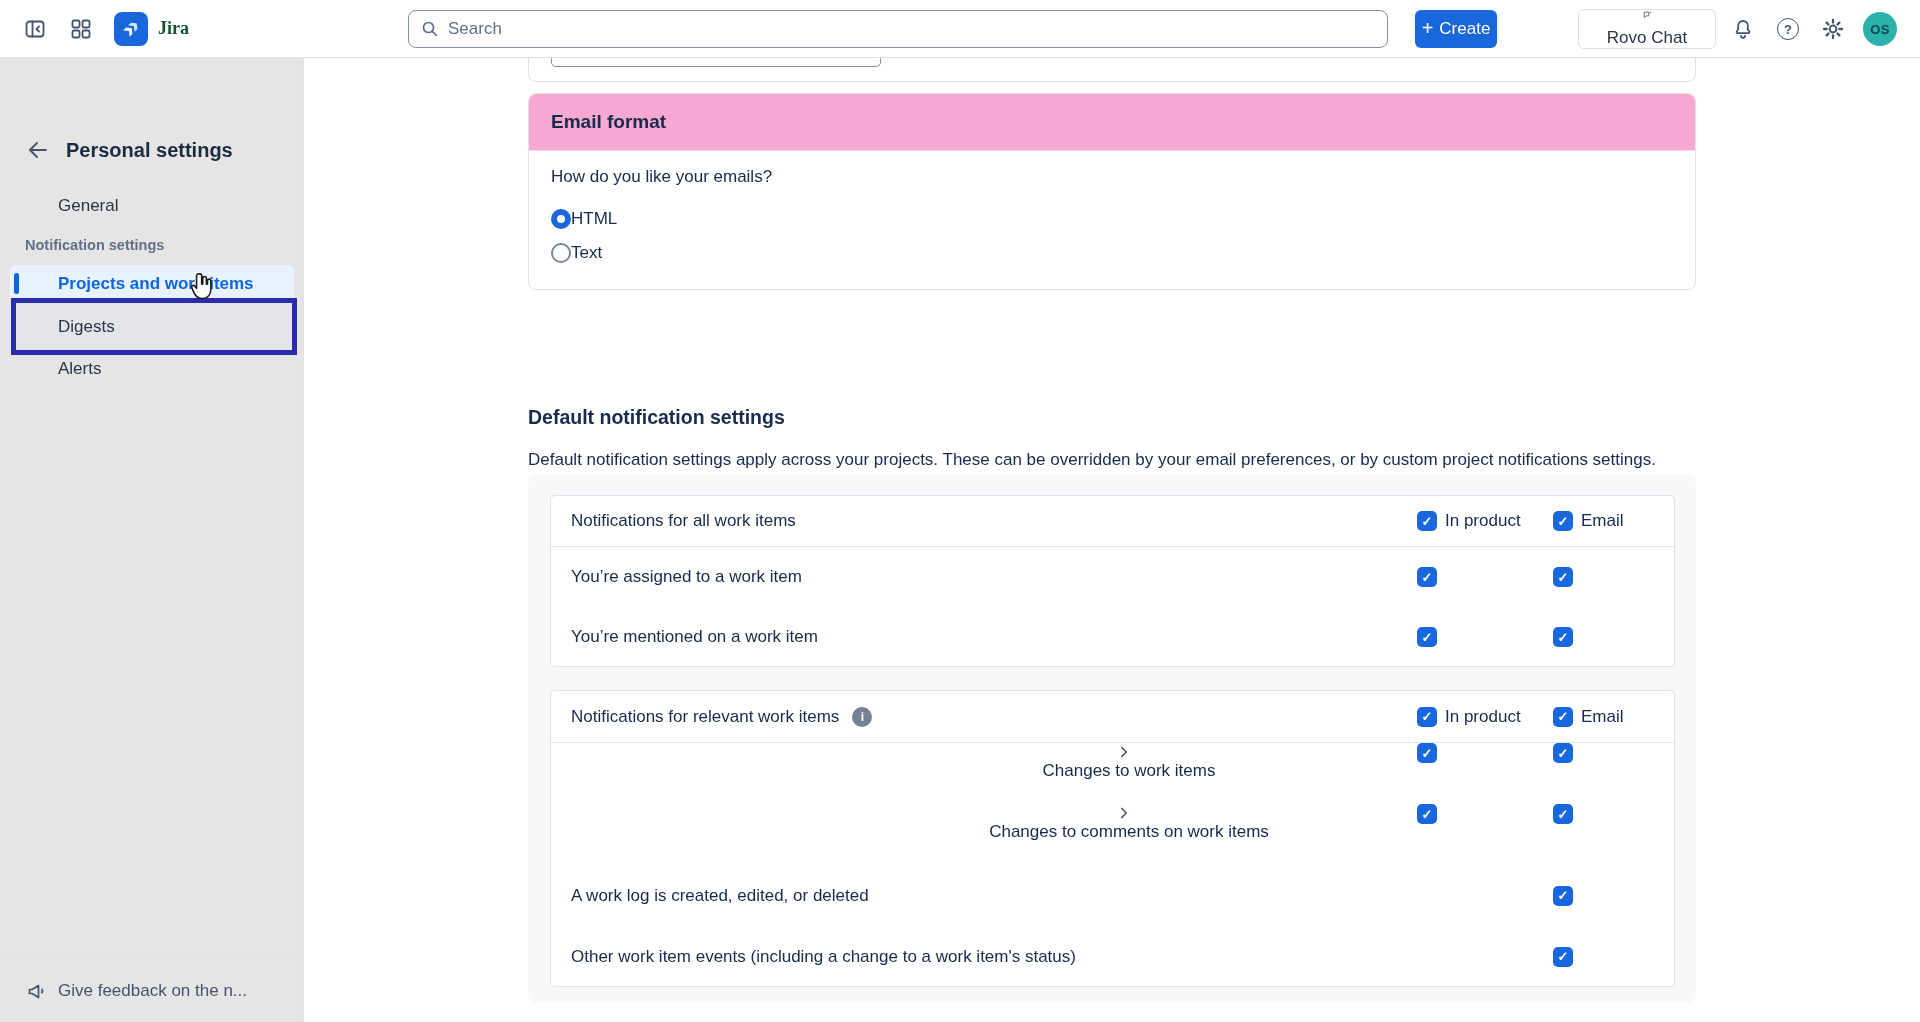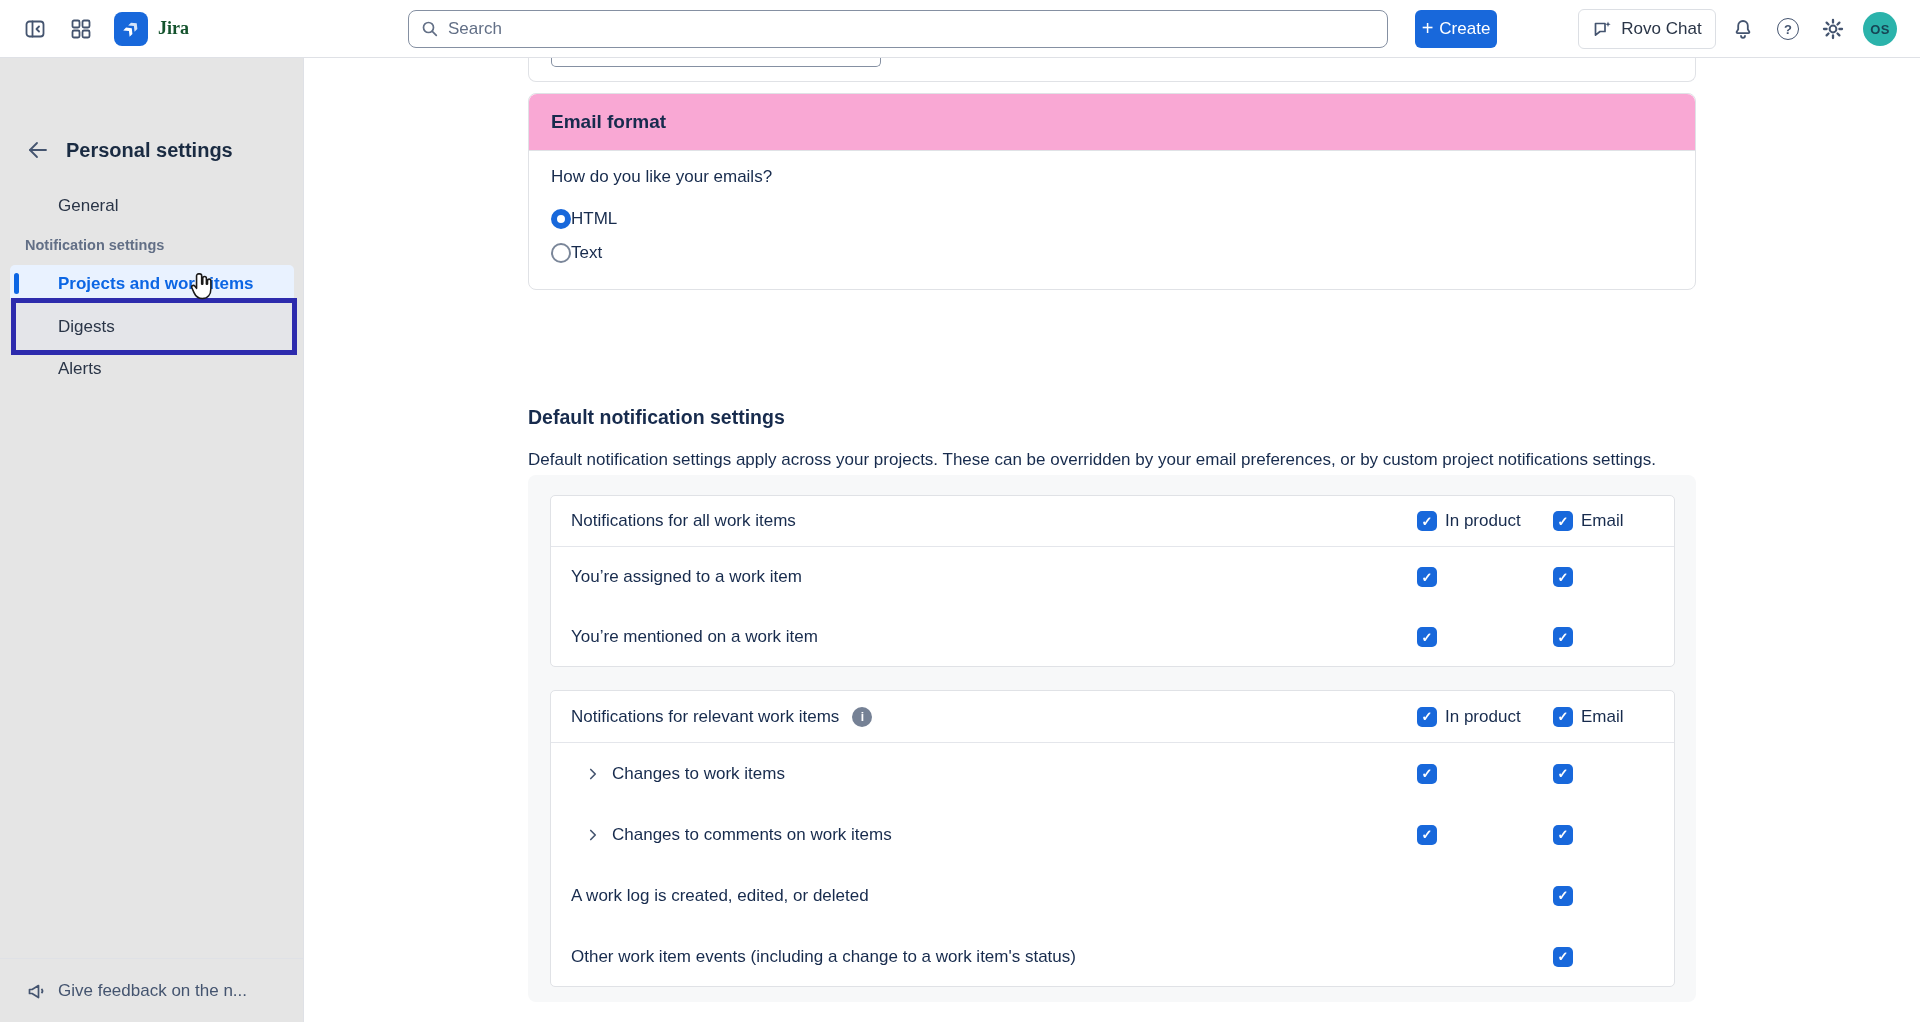--- a/index.html
+++ b/index.html
@@ -21,21 +21,21 @@
                display:flex; align-items:center; gap:9px; padding:0 12px; }
   .searchbox input { border:none; outline:none; flex:1; font-size:17px; font-family:inherit; color:#c2410c; }
   .searchbox input::placeholder { color:#626F86; }
   .create-btn { position:absolute; left:1415px; top:10px; width:82px; height:38px; border:none;
                 background:#1868DB; color:#fff; border-radius:6px; font-size:17px; font-weight:500;
                 display:flex; align-items:center; justify-content:center; gap:6px; cursor:pointer; font-family:inherit;}
   .create-plus { font-size:20px; font-weight:400; line-height:1; margin-top:-2px; }
   .rovo-btn { position:absolute; left:1578px; top:9px; height:40px; width:138px; background:#fff;
               border:1px solid #DCDFE4; border-radius:6px; display:flex; align-items:center;
               justify-content:center; gap:8px; font-size:17px; font-weight:500; color:#2A3547;
-              cursor:pointer; font-family:inherit;}
+              cursor:pointer; font-family:inherit;flex-direction:column;}
   .help-circle { width:22px; height:22px; border:1.8px solid #44546F; border-radius:50%;
                  display:flex; align-items:center; justify-content:center;
                  font-size:13px; font-weight:700; color:#44546F; }
   .avatar { position:absolute; left:1863px; top:12px; width:34px; height:34px; border-radius:50%;
             background:#2BB3AB; display:flex; align-items:center; justify-content:center;
             font-size:13px; font-weight:700; color:#164555; letter-spacing:.3px; cursor:pointer; }
 
   
   .sidebar { position:absolute; left:0; top:58px; width:304px; height:964px; background:#e5e5e5;
              border-right:1px solid #DFE1E6; }
@@ -84,21 +84,21 @@
   .cb { position:absolute; width:20px; height:20px; border-radius:5px; background:#1868DB;
         display:flex; align-items:center; justify-content:center; cursor:pointer; }
   .cb::after { content:"✓"; color:#fff; font-size:13px; font-weight:700; }
   .cb.col-in { left:866px; } .cb.col-em { left:1002px; }
   .col-lbl { position:absolute; font-size:17px; font-weight:400; color:#172B4D; }
   .col-lbl.in { left:894px; } .col-lbl.em { left:1030px; }
   .chev { margin-right:10px; display:flex; align-items:center; cursor:pointer; }
   .info-dot { margin-left:13px; width:20px; height:20px; border-radius:50%; background:#758195;
               color:#fff; font-size:12px; font-weight:700; display:flex; align-items:center;
               justify-content:center; cursor:pointer; }
-  .indent { padding-left:33px; }
+  .indent { padding-left:33px;flex-direction:column; }
 
   .cursor { position:absolute; left:188px; top:270px; z-index:20; pointer-events:none; }
 </style>
 </head>
 <body>
 
 <div class="screen">
 
   <header class="topbar">
     <button class="icon-btn" style="left:23px; top:17px; width:24px; height:24px;">

